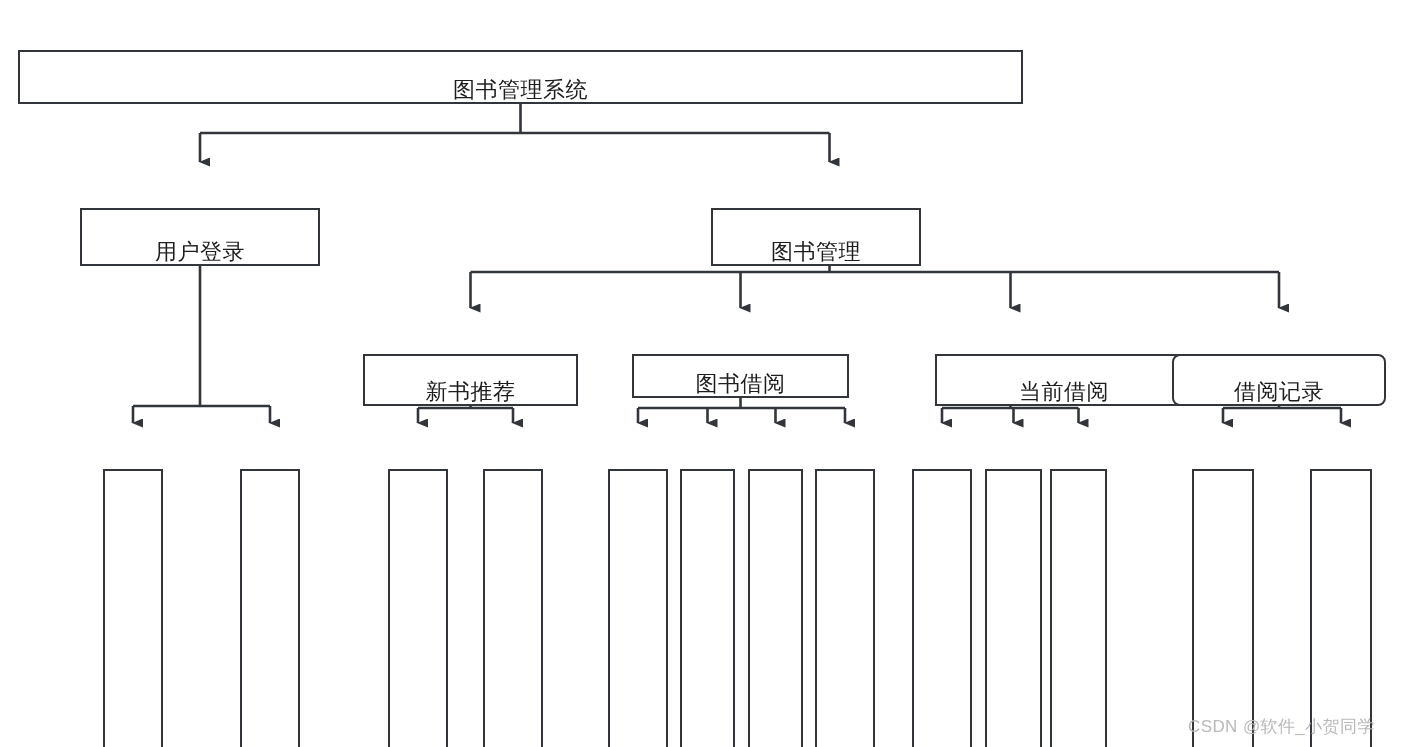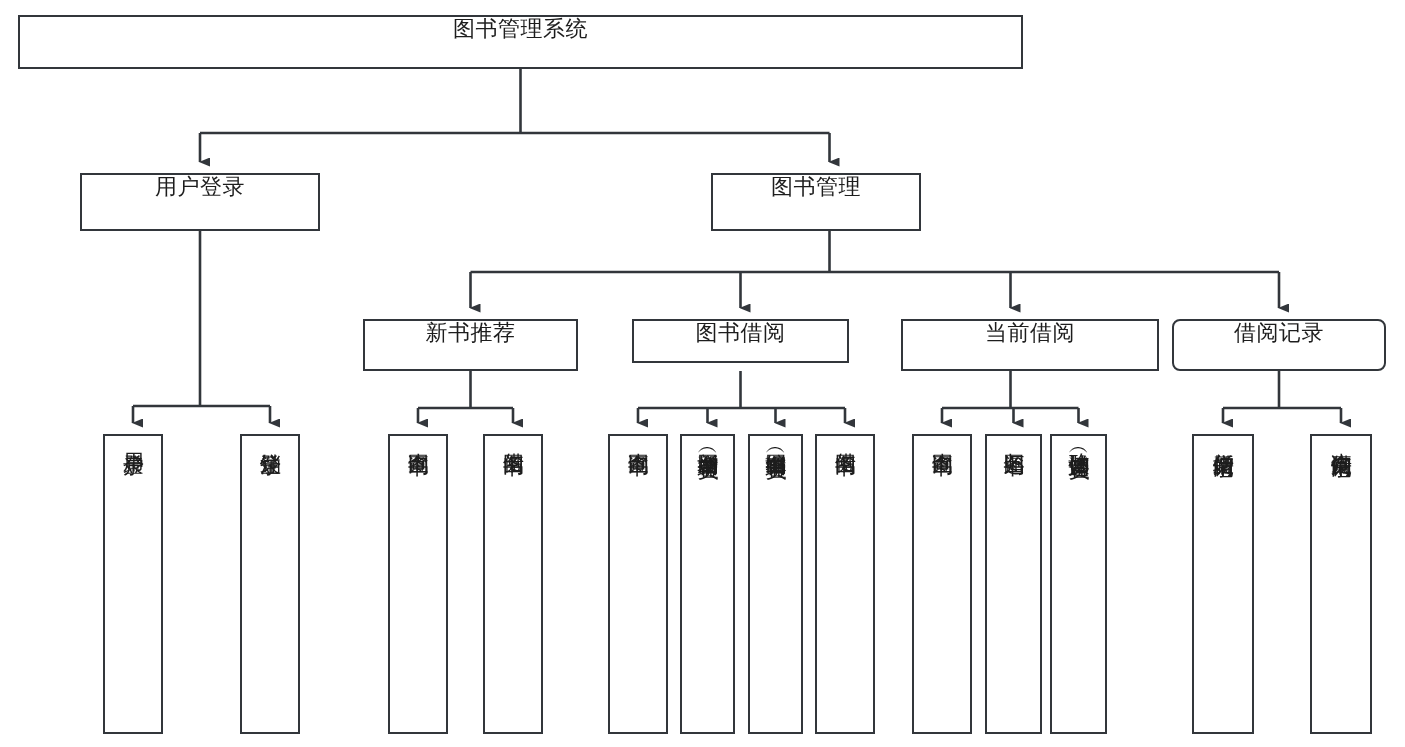--- a/index.html
+++ b/index.html
@@ -23,23 +23,24 @@
     top: 0;
     width: 1405px;
     height: 747px;
   }
   .node-box {
     position: absolute;
     box-sizing: border-box;
     background: #ffffff;
     border: 2px solid #32363b;
     display: flex;
-    align-items: flex-start;
+    align-items: flex-end;
     justify-content: center;
     overflow: hidden;
+    margin-top: 35px;
   }
   .node-label-h {
     font-size: 22px;
     color: #1d1d1d;
     line-height: 1.1;
     white-space: nowrap;
     letter-spacing: 0.5px;
   }
   .node-label-v {
     font-size: 21px;
@@ -117,21 +118,21 @@
       </div>
       <div class="node-box" style="left: 711px; top: 173px; width: 210px; height: 58px;">
         <span class="node-label-h">图书管理</span>
       </div>
       <div class="node-box" style="left: 363px; top: 319px; width: 215px; height: 52px; font-family: Liberation Serif, serif;">
         <span class="node-label-h">新书推荐</span>
       </div>
       <div class="node-box" style="left: 632px; top: 319px; width: 217px; height: 44px;">
         <span class="node-label-h">图书借阅</span>
       </div>
-      <div class="node-box" style="left: 901px; top: 319px; width: 258px; height: 52px;">
+      <div class="node-box" style="left: 935px; top: 319px; width: 258px; height: 52px;">
         <span class="node-label-h">当前借阅</span>
       </div>
       <div class="node-box" style="left: 1172px; top: 319px; width: 214px; height: 52px; border-radius: 8px;">
         <span class="node-label-h">借阅记录</span>
       </div>
       <div class="node-box" style="left: 103px; top: 434px; width: 60px; height: 300px;">
         <span class="node-label-v">用户登录</span>
       </div>
       <div class="node-box" style="left: 240px; top: 434px; width: 60px; height: 300px;">
         <span class="node-label-v">注销登录</span>
@@ -164,14 +165,15 @@
         <span class="node-label-v">确认归还（管理员）</span>
       </div>
       <div class="node-box" style="left: 1192px; top: 434px; width: 62px; height: 300px;">
         <span class="node-label-v">新增借阅记录</span>
       </div>
       <div class="node-box" style="left: 1310px; top: 434px; width: 62px; height: 300px;">
         <span class="node-label-v">查询借阅记录</span>
       </div>
     </div>
 
+  <div class="watermark" style="left: 1188px; top: 715px;">CSDN @软件_小贺同学</div>
 
 </div>
 
 </body></html>

